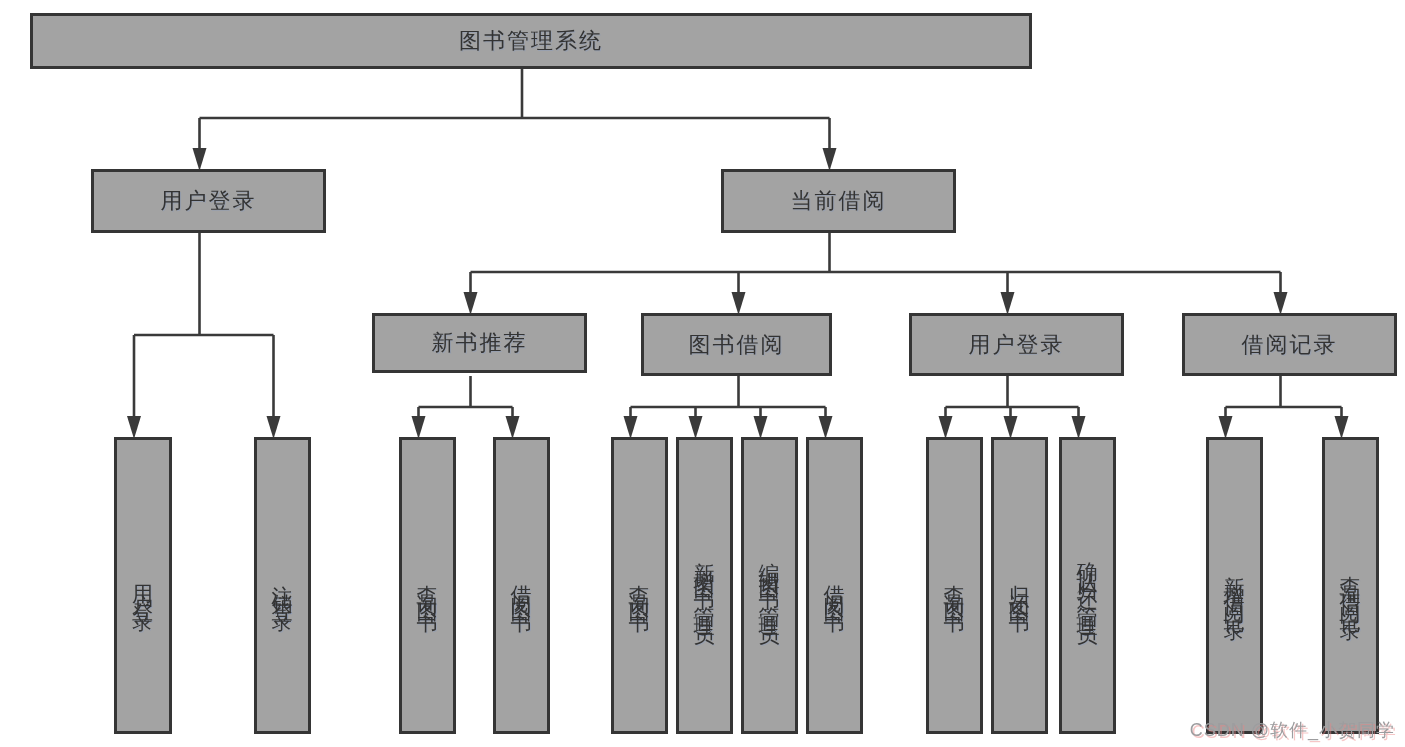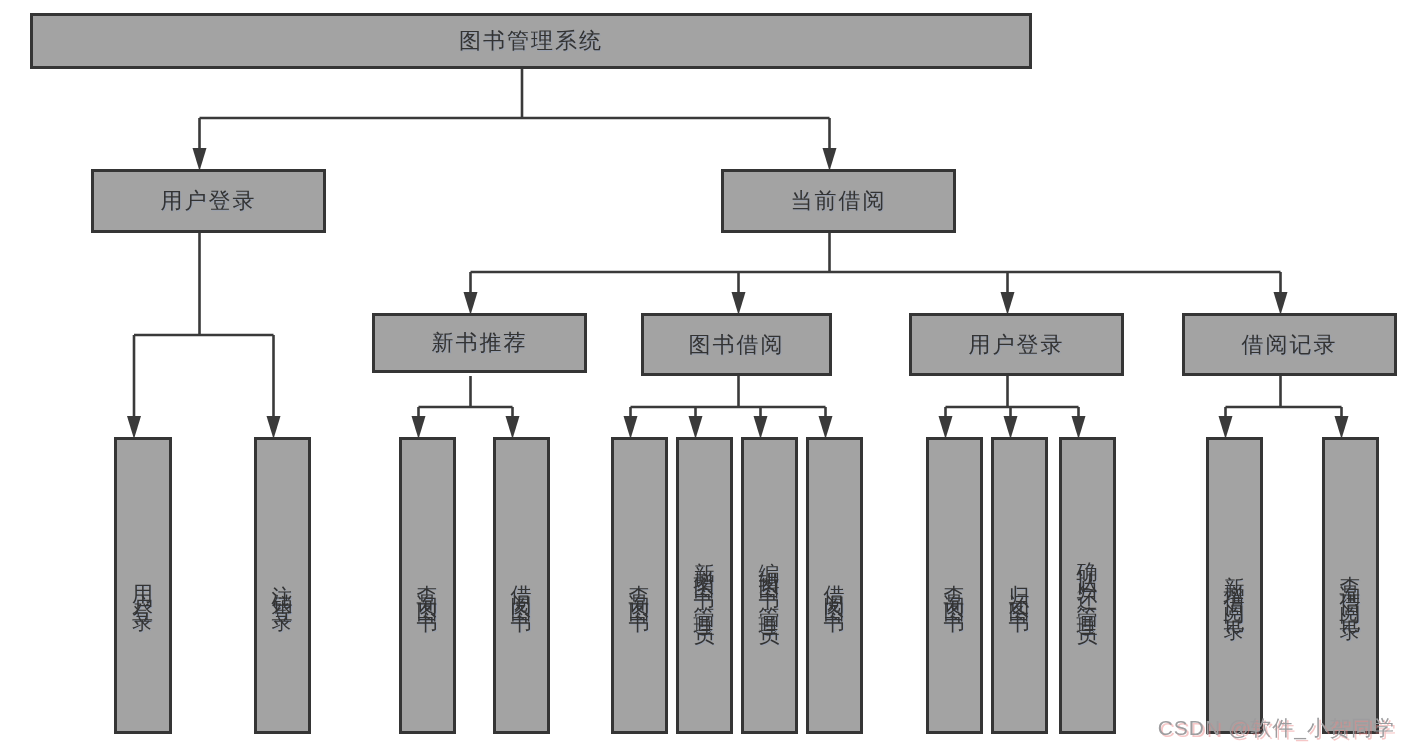--- a/index.html
+++ b/index.html
@@ -44,21 +44,21 @@
     font-size: 21px;
     letter-spacing: 9px;
     line-height: 1;
     max-height: 285px;
   }
 
   .watermark {
     position: absolute;
     right: 10px;
     bottom: 5px;
-    font-size: 21px;
+    font-size: 18px;
     color: #9d9d9f;
     letter-spacing: 1px;
     text-shadow: 2px 2px 0 rgba(235,130,130,0.45);
     white-space: nowrap;
     z-index: 5;
     pointer-events: none;
   }
 </style>
 </head>
 <body>

